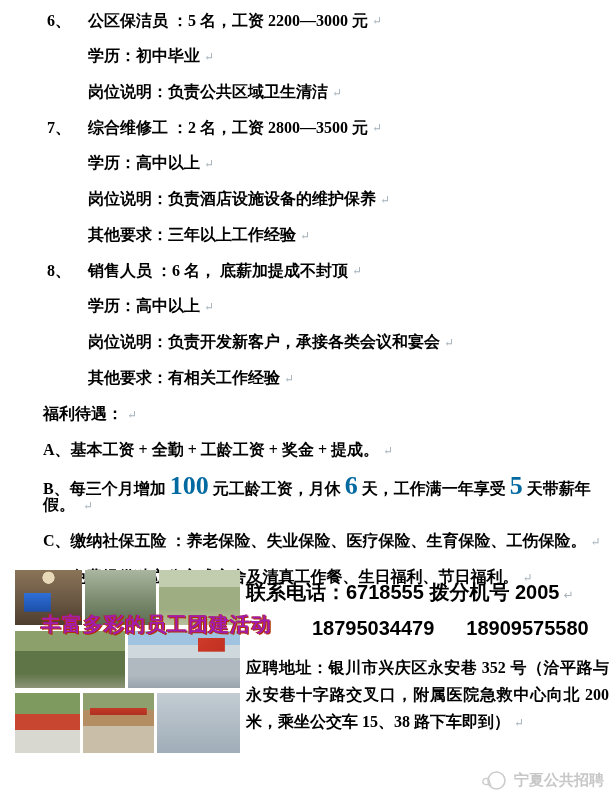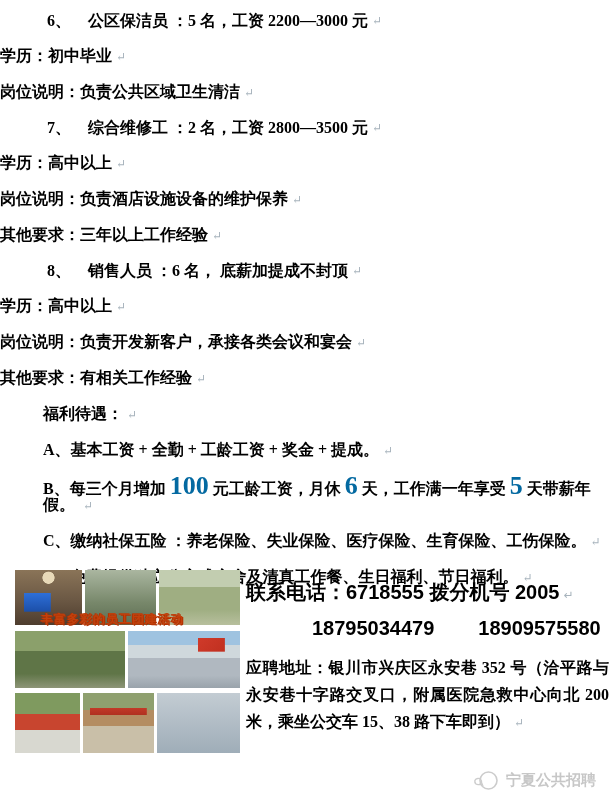--- a/index.html
+++ b/index.html
@@ -4,21 +4,21 @@
 <style>
   html,body{margin:0;padding:0;background:#ffffff;}
   .page{
     position:relative;width:616px;height:804px;background:#fff;overflow:hidden;
     font-family:"Liberation Serif","DejaVu Serif",serif;font-weight:bold;color:#000;
   }
   .doc{position:absolute;top:13px;left:0;right:0;}
   p.line{margin:0 0 19px 0;font-size:16px;line-height:16px;}
   .job-head{display:flex;padding-left:47px;}
   .job-num{width:41px;flex:none;}
-  .job-detail{}
+  .job-detail{padding-left:88px;}
   .welfare{padding-left:43px;}
   .rednum{color:#0369a1;font-size:26px;line-height:16px;font-family:"Liberation Serif",serif;}
   .pm::after{content:"↵";color:#a8b4bd;font-size:12px;font-weight:normal;margin-left:4px;}
 
   
   .collage{position:absolute;left:15px;top:570px;width:225px;}
   .crow{display:flex;gap:3px;}
   .crow1{height:55px;}
   .crow2{height:57px;margin-top:6px;}
   .crow3{height:60px;margin-top:5px;}
@@ -33,33 +33,33 @@
   .ph-groupflag{flex:112;background:
     linear-gradient(135deg,#d03a2a,#c03020) no-repeat 82% 16%/24% 24%,
     linear-gradient(180deg,#9fc3e0 0 25%,#cfd8dc 25% 48%,#b0b8c0 48% 78%,#99a3ab);}
   .ph-banner{flex:60;background:linear-gradient(180deg,#7f9a5f 0 35%,#c8452f 35% 62%,#d8d8d0 62%);}
   .ph-camo{flex:65;background:
     linear-gradient(180deg,#c23a28,#b03020) no-repeat 50% 28%/80% 12%,
     linear-gradient(180deg,#8fa06f 0 28%,#b48d62 28% 55%,#c9bfa8 55%);}
   .ph-zipline{flex:77;background:linear-gradient(180deg,#c3ccd3,#9fadb8);}
   .collage-caption{
     position:absolute;left:26px;top:41px;white-space:nowrap;
-    font-size:12px;letter-spacing:1px;color:#c2410c;
+    font-size:20px;letter-spacing:1px;color:#a21caf;
     text-shadow:1px 1px 0 #b33000,-1px 0 0 #b33000;
   }
 
   
   .contact{position:absolute;left:246px;top:581px;width:363px;}
   .phone-line{margin:0;font-family:"Liberation Sans","DejaVu Sans",sans-serif;font-size:20px;line-height:22px;font-weight:bold;}
-  .mobiles{margin:11px 0 0 66px;display:flex;gap:44px;font-family:"Liberation Sans","DejaVu Sans",sans-serif;font-size:20px;line-height:22px;font-weight:bold;}
+  .mobiles{margin:11px 0 0 66px;display:flex;gap:32px;font-family:"Liberation Sans","DejaVu Sans",sans-serif;font-size:20px;line-height:22px;font-weight:bold;}
   .address{margin:15px 0 12px 0;font-size:16px;line-height:27px;text-align:justify;}
 
   
   .watermark{
-    position:absolute;right:20px;bottom:12px;display:flex;align-items:center;gap:7px;
+    position:absolute;right:12px;bottom:12px;display:flex;align-items:center;gap:7px;
     color:#c7c7c7;font-family:"Liberation Sans","DejaVu Sans",sans-serif;font-size:15px;font-weight:bold;
   }
   .watermark svg{display:block;}
 </style>
 </head>
 <body>
 
 <div class="page">
 
   <div class="doc">

